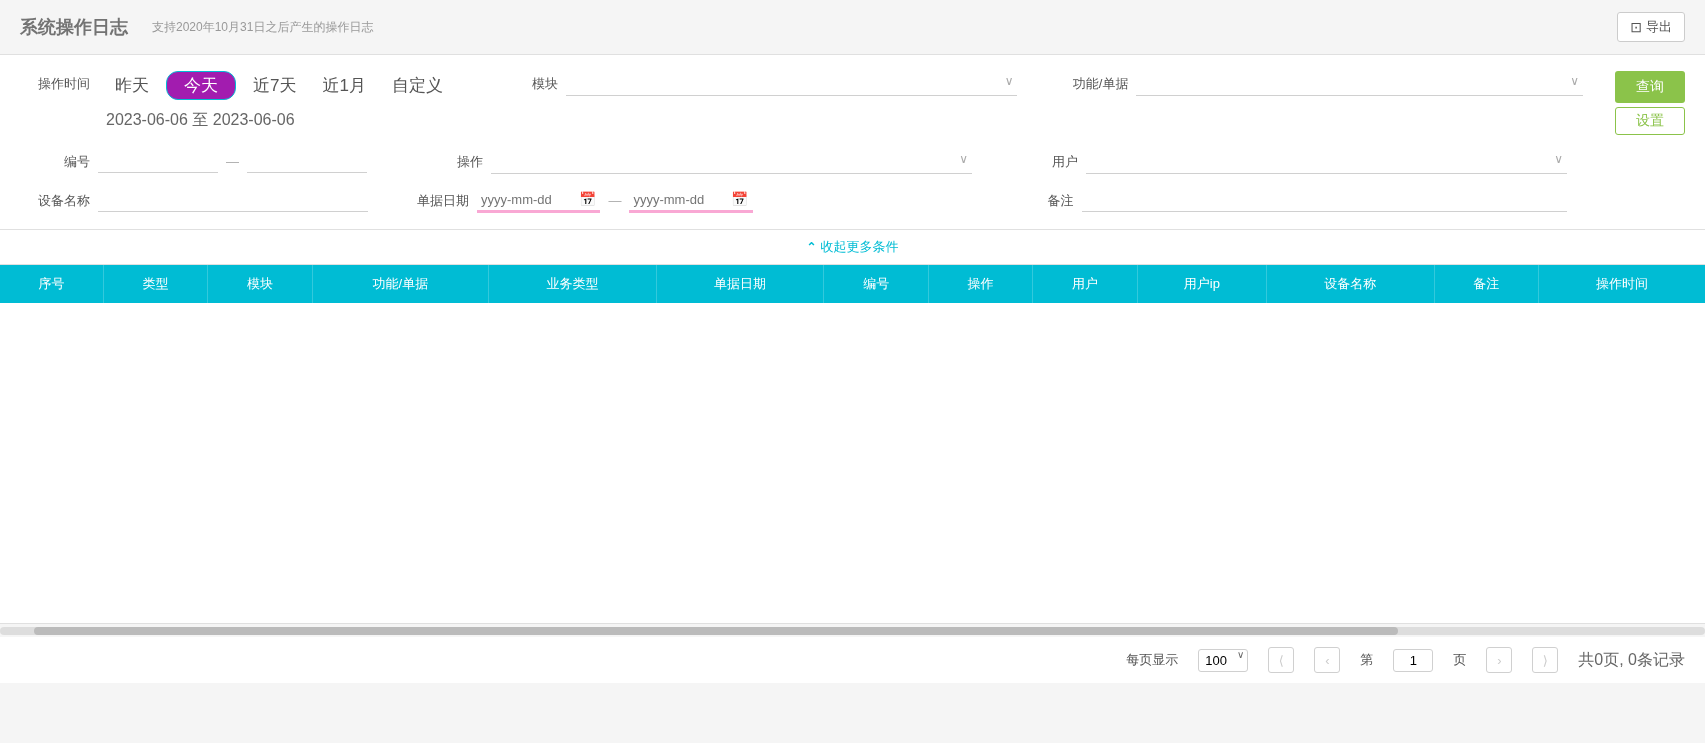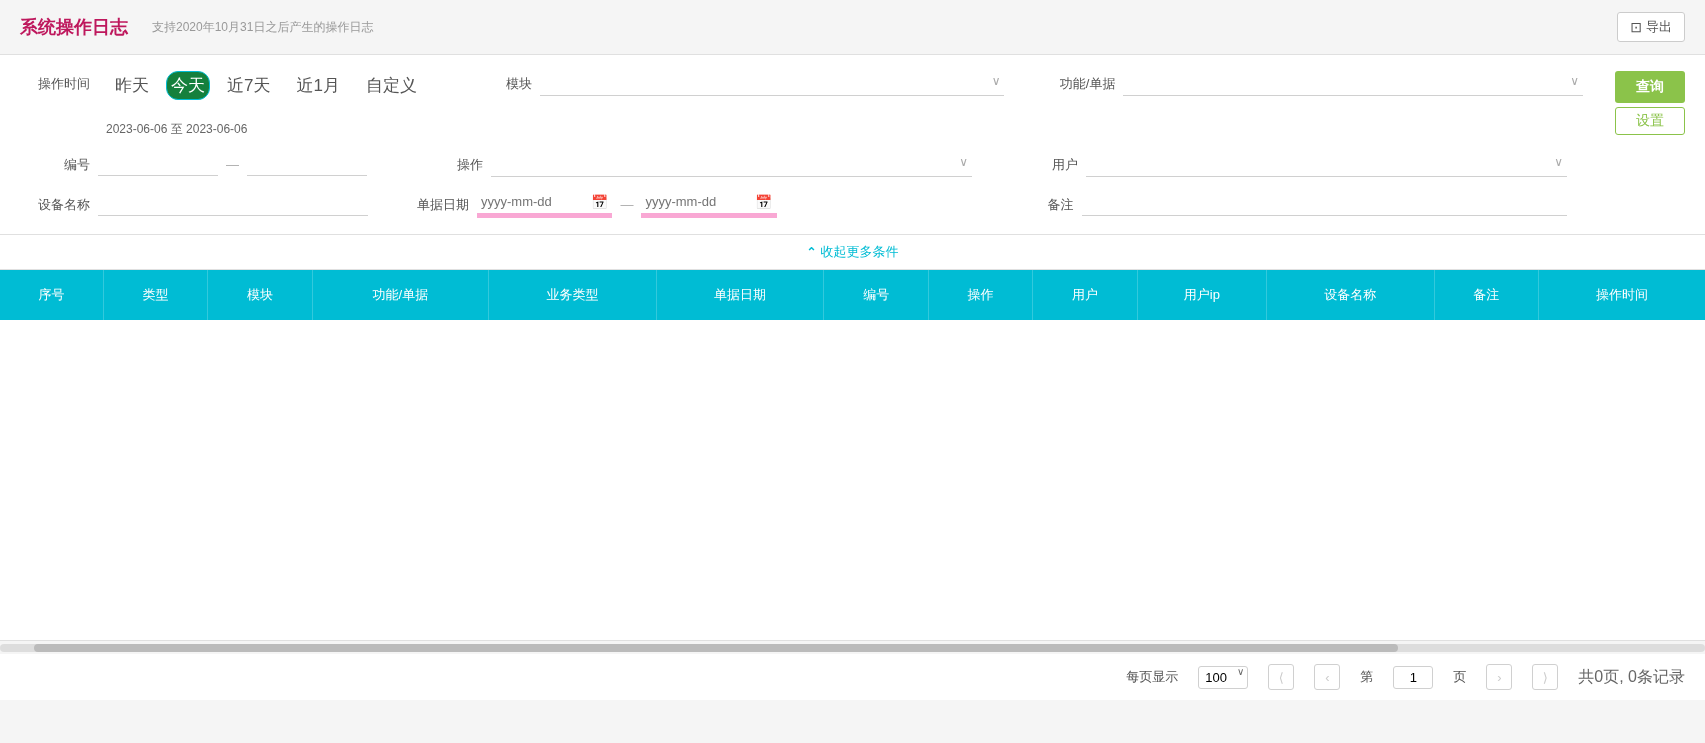--- a/index.html
+++ b/index.html
@@ -2,43 +2,43 @@
 <html><head>
   <meta charset="utf-8">
   <style>
     * { box-sizing: border-box; margin: 0; padding: 0; }
     body { font-family: 'Microsoft YaHei', Arial, sans-serif; font-size: 13px; background: #f5f5f5; color: #333; }
 
     .page-header {
       display: flex; align-items: center; justify-content: space-between;
       padding: 12px 20px; background: #f5f5f5; border-bottom: 1px solid #e0e0e0;
     }
-    .page-title { font-size: 18px; font-weight: bold; color: #be185d; margin-right: 12px; }
+    .page-title { font-size: 18px; font-weight: bold; color: #737373; margin-right: 12px; }
     .page-subtitle { font-size: 12px; color: #999; }
     .export-btn {
       display: flex; align-items: center; gap: 4px;
       border: 1px solid #ccc; background: #fff; padding: 5px 12px;
       border-radius: 3px; cursor: pointer; font-size: 13px; color: #555;
     }
 
     .filter-section {
       background: #fff; padding: 16px 20px; border-bottom: 1px solid #e0e0e0;
     }
     .filter-row { display: flex; align-items: center; margin-bottom: 14px; gap: 0; }
     .filter-row:last-of-type { margin-bottom: 0; }
 
     .filter-label { width: 70px; text-align: right; color: #555; margin-right: 8px; flex-shrink: 0; }
 
     .time-options { display: flex; align-items: center; gap: 8px; }
     .time-btn {
       padding: 2px 8px; border-radius: 3px; cursor: pointer; font-size: 17px;
       border: 1px solid transparent; color: #555;
     }
-    .time-btn.active { background: #15803d; color: #fff; border-color: #00bcd4; border-radius: 12px; padding: 2px 4px; }
-    .date-range { font-size: 12px; color: #666; margin-top: 17px; }
+    .time-btn.active { background: #a21caf; color: #fff; border-color: #00bcd4; border-radius: 12px; padding: 2px 17px; }
+    .date-range { font-size: 16px; color: #666; margin-top: 6px; }
 
     .select-input {
       position: relative; display: flex; align-items: center;
       border-bottom: 1px solid #d0d0d0; padding: 3px 24px 3px 4px;
       min-width: 180px; cursor: pointer; background: #fff;
     }
     .select-input .chevron {
       position: absolute; right: 4px; top: 50%; transform: translateY(-50%);
       color: #aaa; font-size: 12px;
     }
@@ -48,38 +48,38 @@
       border: none; border-bottom: 1px solid #d0d0d0; padding: 3px 4px;
       font-size: 13px; outline: none; background: transparent; min-width: 120px;
     }
     .text-input::placeholder { color: #bbb; }
 
     .dash { margin: 0 8px; color: #aaa; }
 
     .action-btns { display: flex; flex-direction: column; gap: 4px; margin-left: auto; }
     .query-btn {
       background: #8bc34a; color: #fff; border: none; padding: 7px 4px;
-      border-radius: 3px; cursor: pointer; font-size: 14px; min-width: 70px; font-weight: bold;
+      border-radius: 3px; cursor: pointer; font-size: 14px; min-width: 70px;
     }
     .settings-btn {
       background: #fff; color: #8bc34a; border: 1px solid #8bc34a;
       padding: 4px 20px; border-radius: 3px; cursor: pointer; font-size: 14px; min-width: 70px;
     }
 
     .collapse-bar {
       display: flex; align-items: center; justify-content: center;
       padding: 8px; background: #fff; border-bottom: 1px solid #e0e0e0;
       cursor: pointer; color: #00bcd4; font-size: 13px; gap: 4px;
     }
 
     .table-container { background: #fff; overflow-x: auto; }
     table { width: 100%; border-collapse: collapse; min-width: 1200px; }
     thead tr { background: #00bcd4; }
     thead th {
-      color: #fff; font-weight: normal; padding: 16px 8px;
+      color: #fff; font-weight: normal; padding: 10px 8px;
       text-align: center; font-size: 13px; white-space: nowrap;
       border-right: 1px solid rgba(255,255,255,0.2);
       margin-top: 28px;
     }
     thead th:last-child { border-right: none; }
 
     .empty-area { height: 320px; background: #fff; }
 
     .scrollbar-area {
       height: 14px; background: #f5f5f5; border-top: 1px solid #e0e0e0;
@@ -105,22 +105,22 @@
       cursor: pointer; border-radius: 3px; font-size: 13px; color: #666;
     }
     .page-nav-btn.disabled { color: #ccc; cursor: default; }
     .page-input {
       border: 1px solid #d0d0d0; width: 40px; text-align: center;
       padding: 3px; border-radius: 3px; font-size: 13px;
     }
     .total-text { color: #666; font-size: 16px; }
 
     .date-input-wrap {
-      display: flex; align-items: flex-start; border-bottom: 5px solid #f9a8d4;
-      padding: 3px 4px; gap: 20px; cursor: pointer;
+      display: flex; align-items: flex-end; border-bottom: 3px solid #f9a8d4;
+      padding: 3px 4px; gap: 8px; cursor: pointer;
     }
     .date-input-wrap input {
       border: none; outline: none; background: transparent;
       font-size: 13px; color: #bbb; width: 90px;
     }
     .calendar-icon { color: #00bcd4; font-size: 14px; cursor: pointer; }
   </style>
 </head>
 <body>
 

